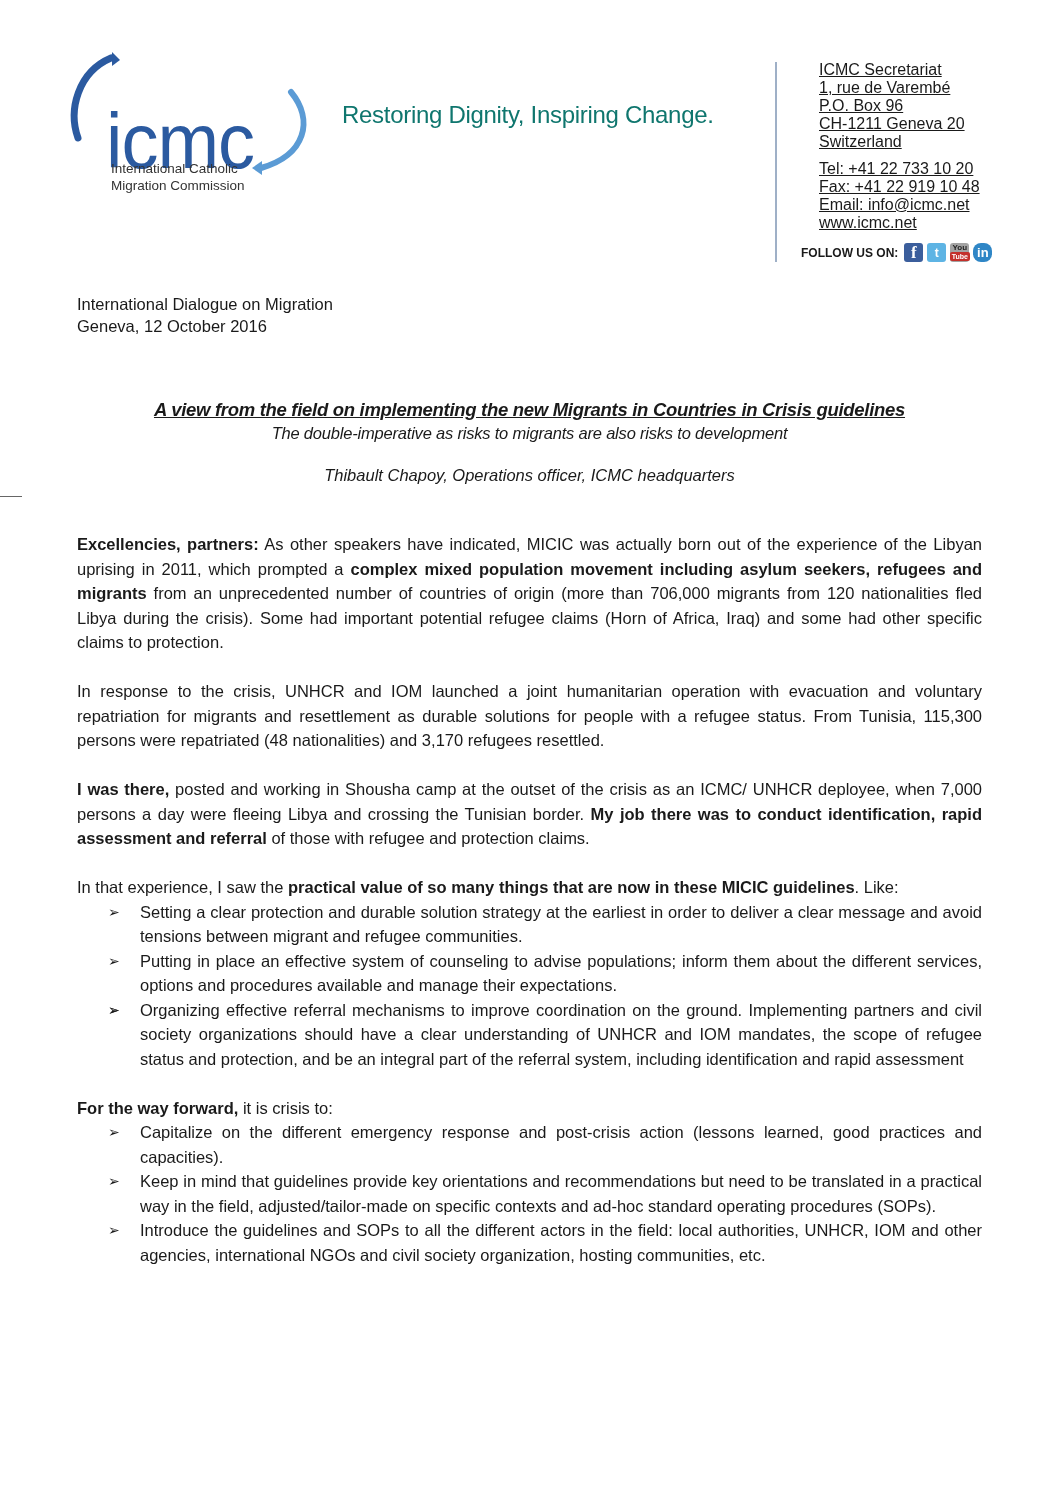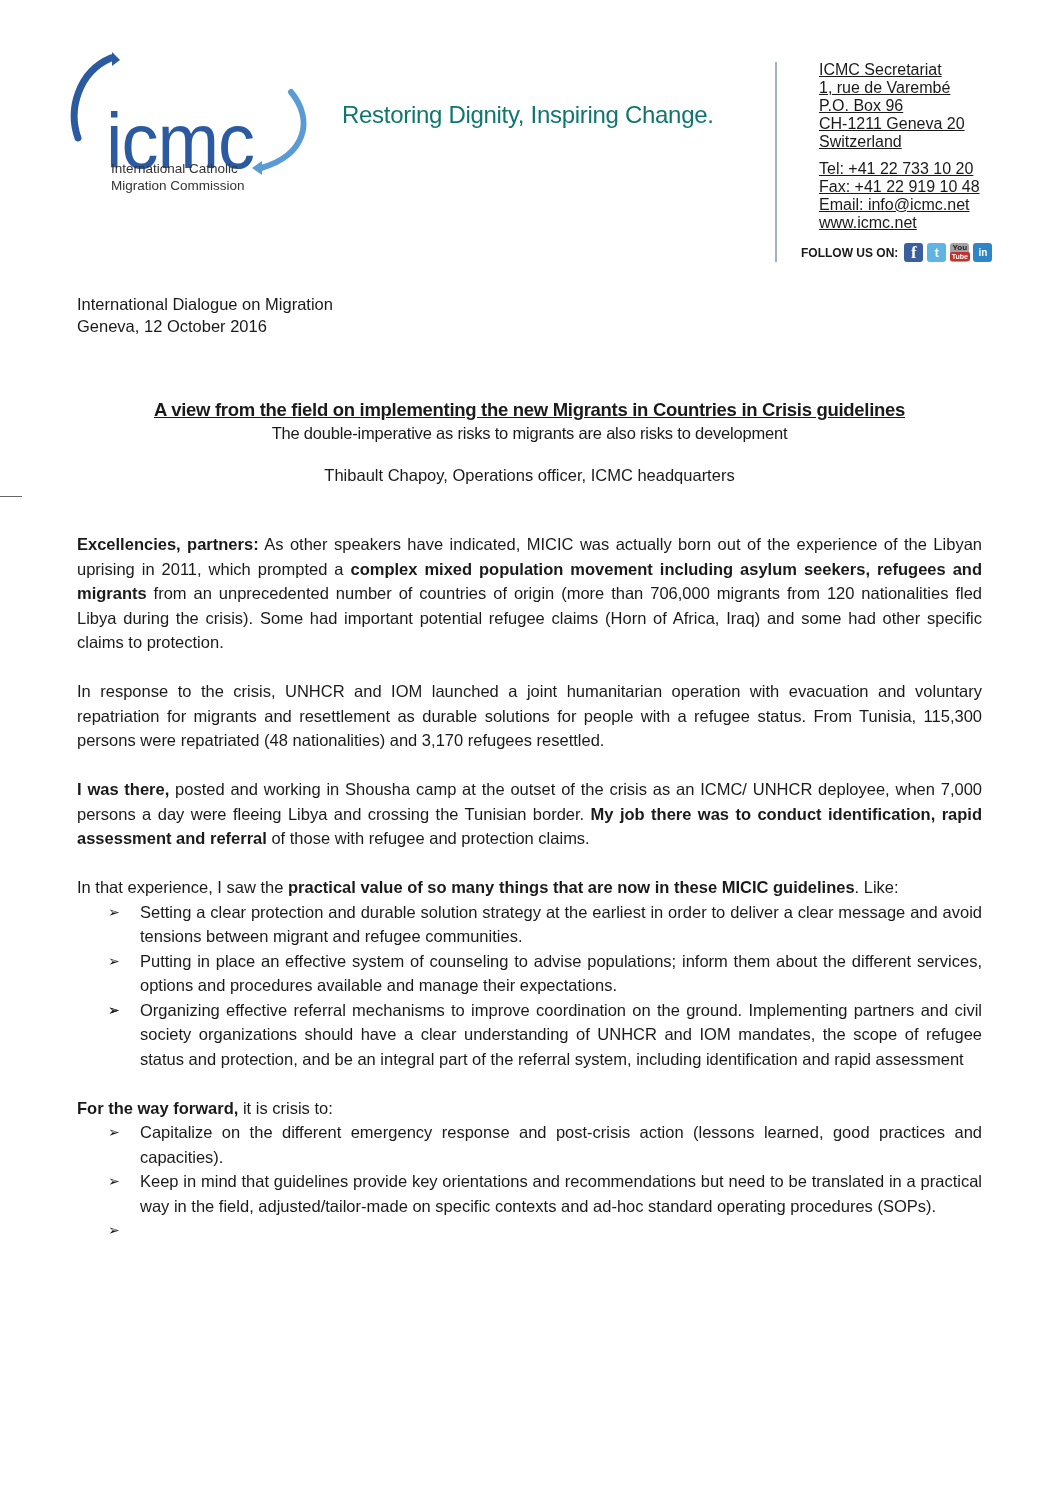--- a/index.html
+++ b/index.html
@@ -22,29 +22,29 @@
   .contact .block + .block { margin-top: 9px; }
   .follow { position: absolute; left: 801px; top: 243px; display: flex; align-items: center; gap: 4px; }
   .follow-label { font-size: 12px; font-weight: bold; margin-right: 2px; }
   .social { width: 19px; height: 19px; border-radius: 3px; color: #fff; font-weight: bold;
             display: flex; align-items: center; justify-content: center; font-size: 13px; }
   .social.fb { background: #3b5e9c; font-family: "Liberation Serif", serif; font-size: 17px; }
   .social.tw { background: #5eb4e4; font-size: 12px; }
   .social.yt { background: #a3a3a3; flex-direction: column; width: 19px; }
   .social.yt .y1 { color: #222; font-size: 8px; line-height: 8px; }
   .social.yt .y2 { background: #c4302b; color: #fff; font-size: 7px; line-height: 9px; padding: 0 2px; border-radius: 2px; }
-  .social.li { background: #2f86c6; font-size: 10px; }
+  .social.li { background: #2f86c6; font-size: 13px; border-radius: 8px; }
 
   
   .meta { position: absolute; left: 77px; top: 293px; font-size: 16.5px; line-height: 22px; }
 
   .left-mark { position: absolute; left: 0; top: 496px; width: 22px; height: 1px; background: #666; }
 
   
-  .title-block { position: absolute; left: 77px; width: 905px; text-align: center; }
+  .title-block { position: absolute; left: 77px; width: 905px; text-align: center; font-style: italic; }
   .title { top: 399px; font-size: 18.5px; font-weight: bold; text-decoration: underline; letter-spacing: -0.3px; }
   .subtitle { top: 424px; font-size: 16.5px; letter-spacing: -0.2px; }
   .author { top: 466px; font-size: 16.5px; }
 
   
   .body { position: absolute; left: 77px; top: 532px; width: 905px; font-size: 16.5px; line-height: 24.5px;
           text-align: justify; }
   .body p { margin: 0 0 24.5px 0; }
   .body b { font-weight: bold; }
   .body p.lead { margin-bottom: 0; }
@@ -133,15 +133,15 @@
     <li><span class="bullet">➢</span></li>
     <li><span class="bullet">➢</span><span>Organizing effective referral mechanisms to improve coordination on the ground. Implementing partners and civil society organizations should have a clear understanding of UNHCR and IOM mandates, the scope of refugee status and protection, and be an integral part of the referral system, including identification and rapid assessment</span></li>
   </ul>
 
   <p class="lead">
     <b>For the way forward,</b><span> it is crisis to:</span>
   </p>
   <ul class="arrows">
     <li><span class="bullet">➢</span><span>Capitalize on the different emergency response and post-crisis action (lessons learned, good practices and capacities).</span></li>
     <li><span class="bullet">➢</span><span>Keep in mind that guidelines provide key orientations and recommendations but need to be translated in a practical way in the field, adjusted/tailor-made on specific contexts and ad-hoc standard operating procedures (SOPs).</span></li>
-    <li><span class="bullet">➢</span></li>
+    <li><span class="bullet">➢</span><span>Introduce the guidelines and SOPs to all the different actors in the field: local authorities, UNHCR, IOM and other agencies, international NGOs and civil society organization, hosting communities, etc.</span></li>
   </ul>
 </div>
 
 </body></html>

